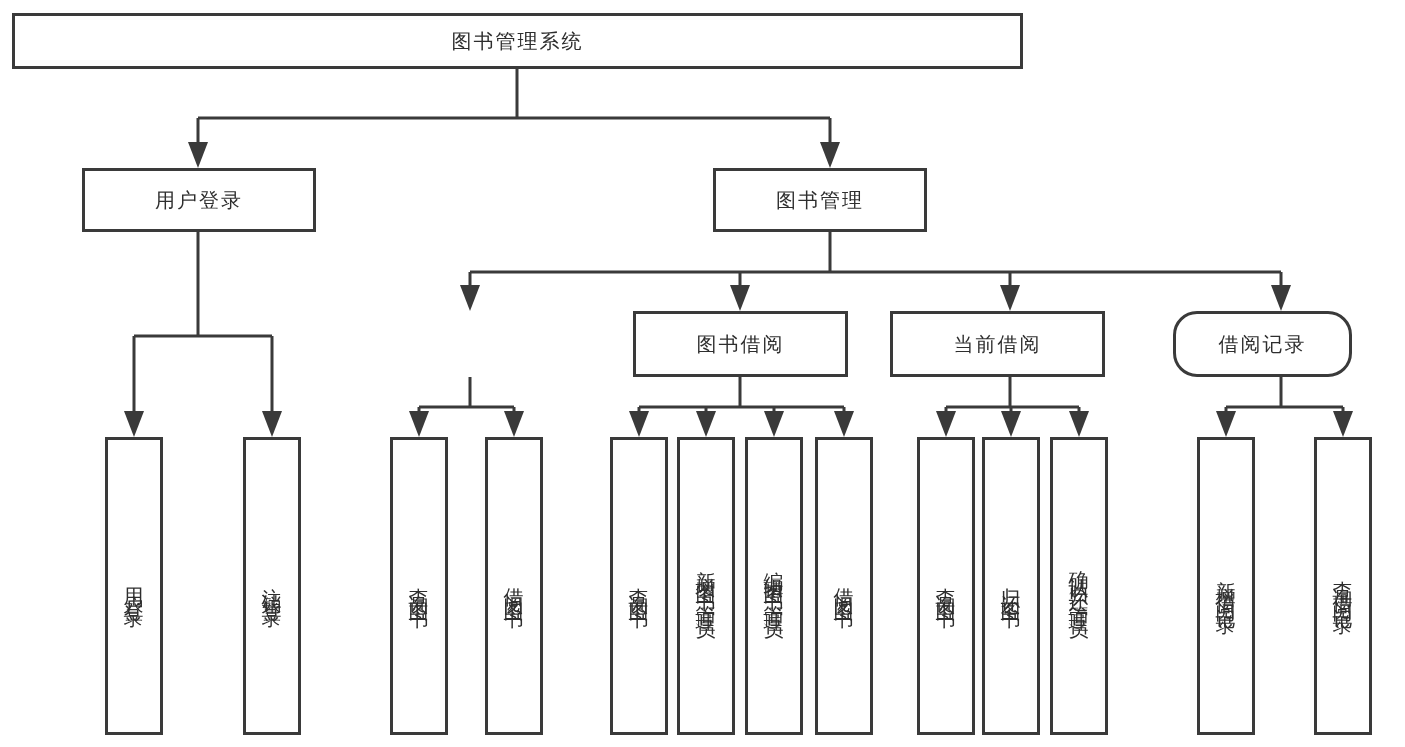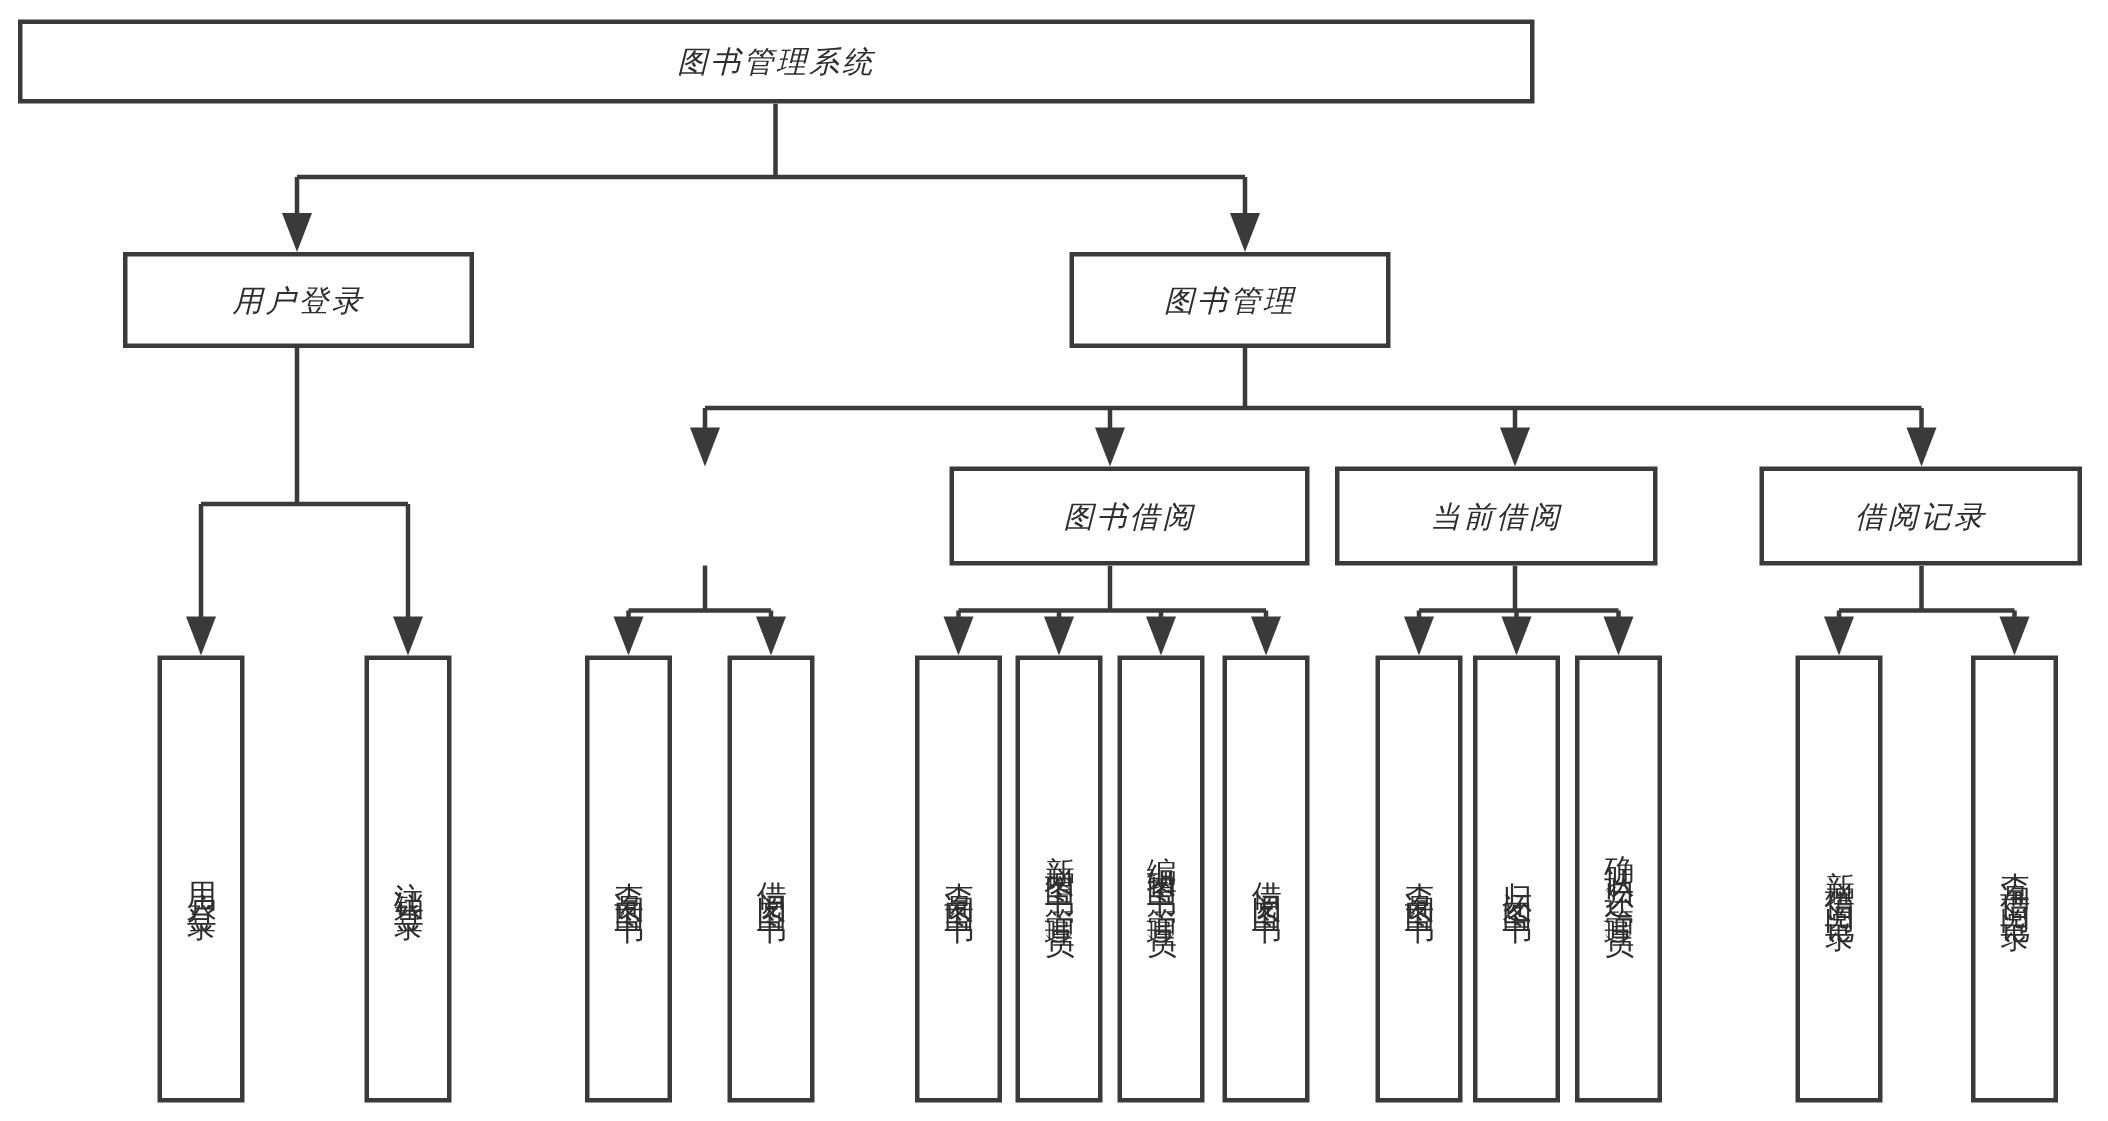--- a/index.html
+++ b/index.html
@@ -28,21 +28,20 @@
     display: flex;
     align-items: center;
     justify-content: center;
     color: #2e2e2e;
   }
 
   .hbox span {
     font-size: 20px;
     letter-spacing: 2px;
     white-space: nowrap;
-    font-style: italic;
   }
 
   .vbox span {
     writing-mode: vertical-rl;
     text-orientation: mixed;
     font-size: 20px;
     line-height: 1;
     letter-spacing: 7px;
     white-space: nowrap;
   }
@@ -109,27 +108,27 @@
     <span>图书管理系统</span>
   </div>
 
   <div class="node hbox" style="left:82px; top:168px; width:234px; height:64px;">
     <span>用户登录</span>
   </div>
   <div class="node hbox" style="left:713px; top:168px; width:214px; height:64px;">
     <span>图书管理</span>
   </div>
 
-  <div class="node hbox" style="left:633px; top:311px; width:240px; height:66px;">
+  <div class="node hbox" style="left:633px; top:311px; width:215px; height:66px;">
     <span>图书借阅</span>
   </div>
   <div class="node hbox" style="left:890px; top:311px; width:215px; height:66px;">
     <span>当前借阅</span>
   </div>
-  <div class="node hbox" style="left:1173px; top:311px; width:215px; height:66px;">
+  <div class="node hbox" style="left:1173px; top:311px; width:179px; height:66px;border-radius:24px;">
     <span>借阅记录</span>
   </div>
 
   <div class="node vbox" style="left:105px; top:437px; width:58px; height:298px;">
     <span>用户登录</span>
   </div>
   <div class="node vbox" style="left:243px; top:437px; width:58px; height:298px;">
     <span>注销登录</span>
   </div>
 

